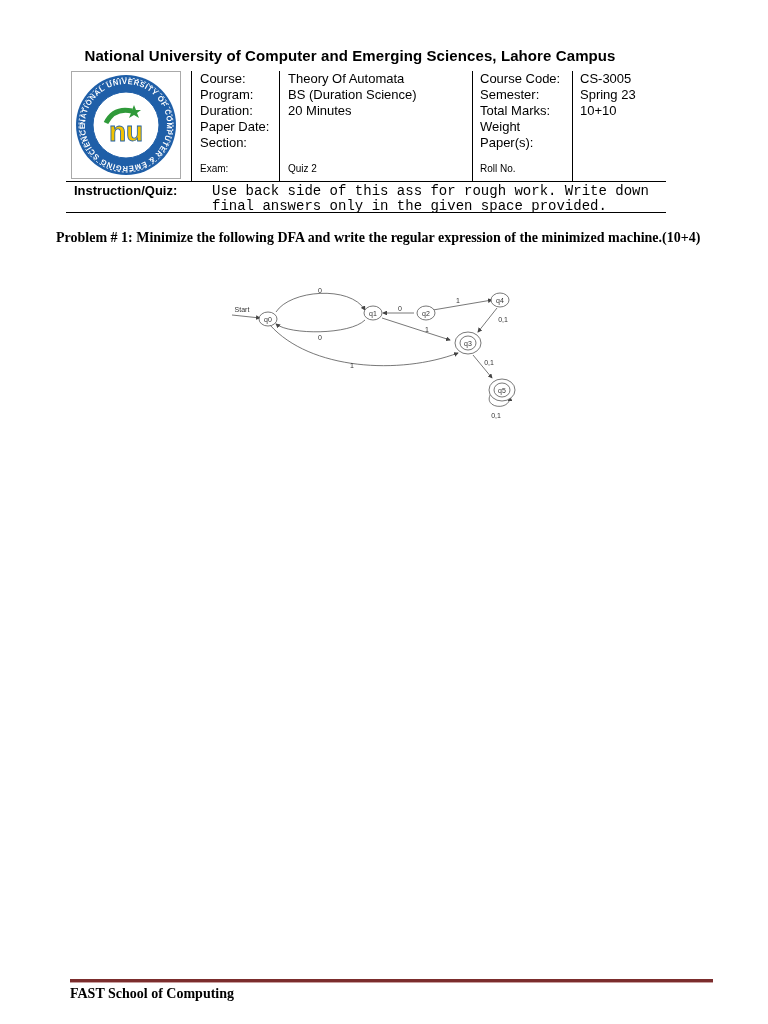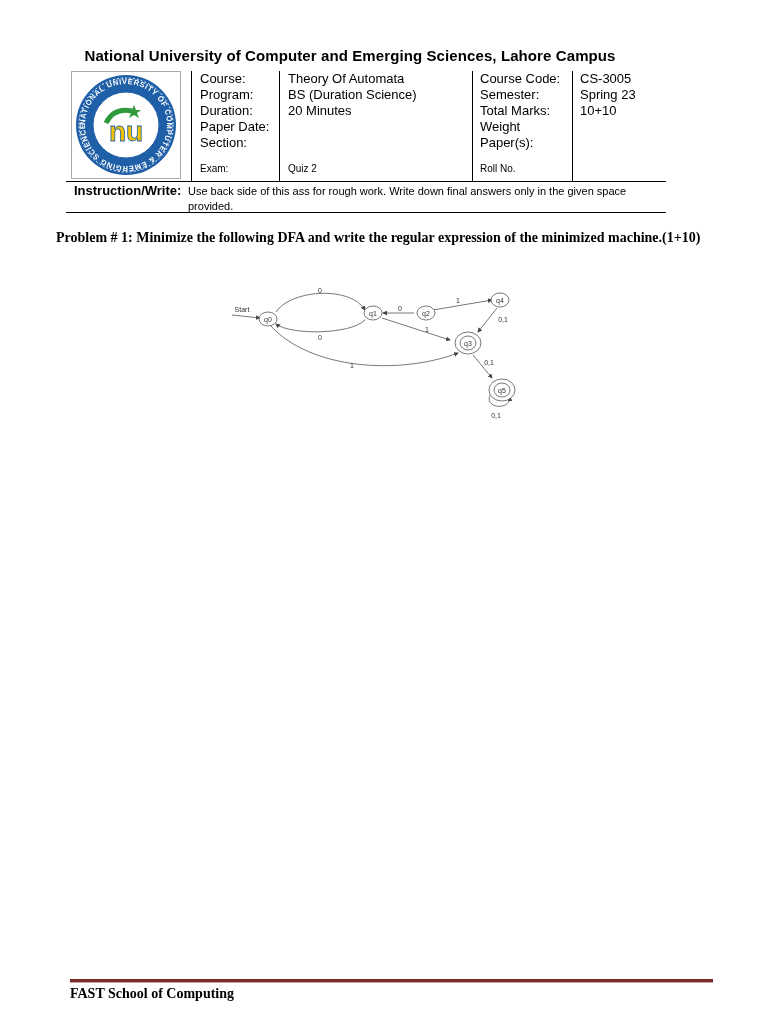--- a/index.html
+++ b/index.html
@@ -5,21 +5,21 @@
   html, body { margin: 0; padding: 0; background: #ffffff; }
   body { width: 768px; height: 1024px; position: relative; overflow: hidden; font-family: "Liberation Sans", sans-serif; color: #000; }
   .uni-title { position: absolute; top: 47px; left: 0; width: 700px; text-align: center; font-size: 15px; font-weight: bold; letter-spacing: 0.1px; }
   .logo-box { position: absolute; left: 71px; top: 71px; width: 110px; height: 108px; border: 1px solid #aaa; box-sizing: border-box; display: flex; align-items: center; justify-content: center; }
   .vline { position: absolute; width: 1px; background: #000; }
   .col { position: absolute; top: 71px; font-size: 13px; line-height: 16px; }
   .col div { white-space: nowrap; }
   .exam-row { position: absolute; top: 163px; font-size: 10px; }
   .hline { position: absolute; height: 1px; background: #000; }
   .instr-label { position: absolute; left: 74px; top: 183px; font-size: 13px; font-weight: bold; }
-  .instr-text { position: absolute; left: 188px; top: 184px; width: 480px; font-size: 11px; line-height: 15px; }
+  .instr-text { position: absolute; left: 212px; top: 184px; width: 480px; font-size: 14px; line-height: 15px; font-family: Liberation Mono, monospace; }
   .problem { position: absolute; left: 56px; top: 230px; font-family: "Liberation Serif", serif; font-size: 14px; font-weight: bold; white-space: nowrap; }
   .diagram { position: absolute; left: 220px; top: 280px; }
   .footer-bar1 { position: absolute; left: 70px; top: 979px; width: 643px; height: 3px; background: #7b2d2d; }
   .footer-bar2 { position: absolute; left: 70px; top: 982px; width: 643px; height: 1px; background: #c9a0a0; }
   .footer-text { position: absolute; left: 70px; top: 986px; font-family: "Liberation Serif", serif; font-weight: bold; font-size: 14px; }
   svg text { font-family: "Liberation Sans", sans-serif; }
 </style>
 </head>
 <body>
 
@@ -77,24 +77,24 @@
 </div>
 
 <div class="exam-row" style="left:200px;">Exam:</div>
 <div class="exam-row" style="left:288px;">Quiz 2</div>
 <div class="exam-row" style="left:480px;">Roll No.</div>
 <div class="exam-row" style="left:580px; width:90px; height:16px;"></div>
 
 <div class="hline" style="left:66px; top:181px; width:600px;"></div>
 <div class="hline" style="left:66px; top:212px; width:600px;"></div>
 
-<div class="instr-label">Instruction/Write:</div>
+<div class="instr-label">Instruction/Quiz:</div>
 <div class="instr-text">Use back side of this ass for rough work. Write down final answers only in the given space provided.</div>
 
-<div class="problem">Problem # 1: Minimize the following DFA and write the regular expression of the minimized machine.(1+10)</div>
+<div class="problem">Problem # 1: Minimize the following DFA and write the regular expression of the minimized machine.(10+4)</div>
 
 <div class="diagram">
   <svg width="320" height="150" viewBox="0 0 320 150">
     <defs>
       <marker id="arr" markerWidth="6" markerHeight="6" refX="5" refY="3" orient="auto">
         <path d="M0,0 L6,3 L0,6 z" fill="#444"></path>
       </marker>
     </defs>
     <g stroke="#555" stroke-width="0.8" fill="none">
 

